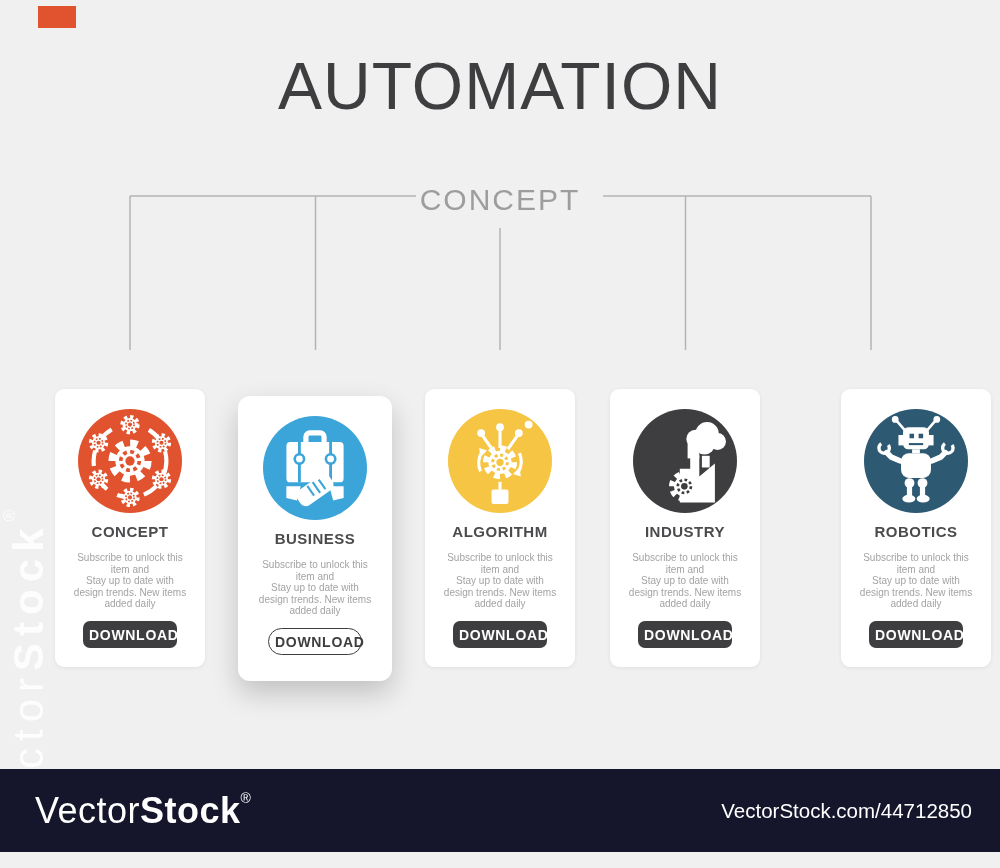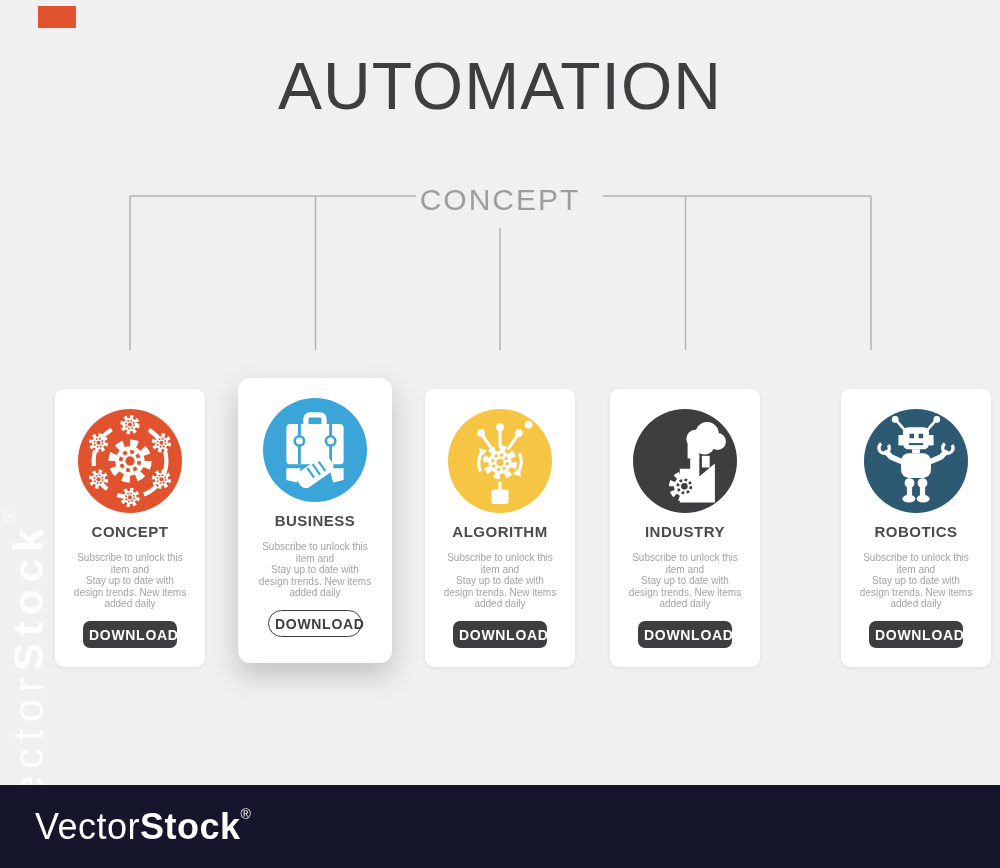--- a/index.html
+++ b/index.html
@@ -16,37 +16,37 @@
   
   .accent-box{position:absolute;left:38px;top:6px;width:38px;height:22px;background:var(--cc);}
   .side-watermark{position:absolute;left:2px;top:832px;transform-origin:0 0;transform:rotate(-90deg);
     white-space:nowrap;font-size:42px;letter-spacing:7px;color:rgba(255,255,255,0.85);line-height:1;}
   .side-watermark b{font-weight:700;}
   .side-watermark sup{font-size:16px;vertical-align:28px;}
 
   
   .card{position:absolute;top:389px;width:150px;height:278px;background:#ffffff;border-radius:9px;
     box-shadow:0 1px 4px rgba(0,0,0,0.07);}
-  .card.elevated{top:378px;width:154px;height:285px;border-radius:12px;
+  .card.elevated{top:396px;width:154px;height:285px;border-radius:12px;
     box-shadow:0 12px 28px rgba(0,0,0,0.20);}
   .circle{position:absolute;top:20px;left:50%;transform:translateX(-50%);
     width:104px;height:104px;border-radius:50%;background:var(--cc);}
   .icon{position:absolute;top:0;left:0;width:100%;height:100%;}
   .card-title{position:absolute;top:134px;left:0;width:100%;text-align:center;
     font-size:15px;font-weight:700;letter-spacing:0.5px;color:#4b4b4d;}
   .card-desc{position:absolute;top:163px;left:8px;right:8px;text-align:center;
     font-size:10px;line-height:11.5px;color:#a3a3a5;white-space:pre-line;}
   .dl{position:absolute;top:232px;left:50%;transform:translateX(-50%);
     width:94px;height:27px;border-radius:7px;border:none;cursor:pointer;
     background:#3e3e40;color:#ffffff;font-family:"Liberation Sans",sans-serif;
     font-size:14px;font-weight:700;letter-spacing:0.7px;}
   .dl.outline{background:#ffffff;color:#3e3e40;border:1.4px solid #3e3e40;border-radius:13.5px;}
 
   
-  .bottom-bar{position:absolute;left:0;bottom:0;width:1000px;height:83px;background:var(--cc);}
+  .bottom-bar{position:absolute;left:0;bottom:16px;width:1000px;height:83px;background:var(--cc);}
   .brand{position:absolute;left:35px;top:50%;transform:translateY(-50%);color:#ffffff;
     font-size:36px;font-weight:400;letter-spacing:0.5px;}
   .brand b{font-weight:700;}
   .brand sup{font-size:14px;vertical-align:20px;font-weight:400;}
   .bar-url{position:absolute;right:28px;top:50%;transform:translateY(-50%);
     color:#ffffff;font-size:20.5px;font-weight:400;}
 
   .hidden-defs{position:absolute;width:0;height:0;overflow:hidden;}
 </style>
 </head>
@@ -219,15 +219,16 @@
 Stay up to date with
 design trends. New items
 added daily</div>
     <button class="dl">DOWNLOAD</button>
   </div>
 
   <div class="side-watermark"><span>Vector</span><b>Stock</b><sup>®</sup></div>
 
   <div class="bottom-bar" style="--cc: #15152b;">
     <div class="brand"><span>Vector</span><b>Stock</b><sup>®</sup></div>
+    <div class="bar-url">VectorStock.com/44712850</div>
   </div>
 
 </div>
 
 </body></html>

